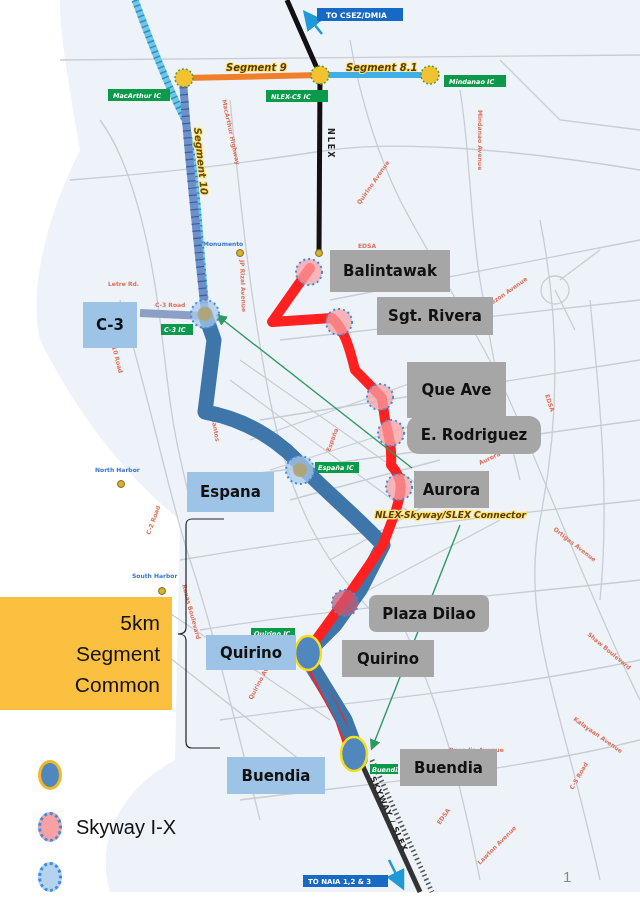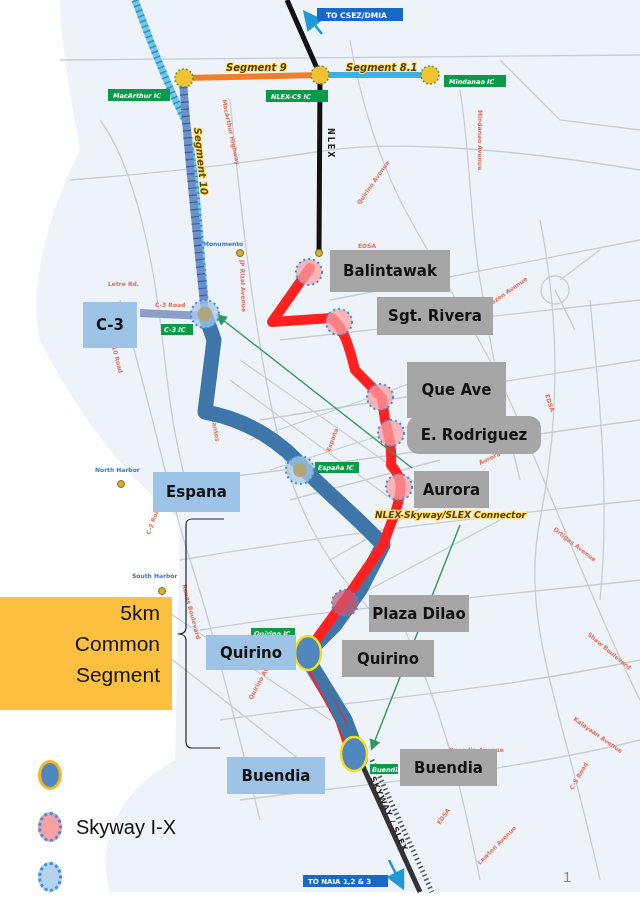--- a/index.html
+++ b/index.html
@@ -5,21 +5,21 @@
   html, body { margin:0; padding:0; background:#ffffff; }
   body { width:640px; height:906px; position:relative; overflow:hidden; font-family:"Liberation Sans", sans-serif; }
   #map { position:absolute; left:0; top:0; width:640px; height:906px; }
   .lbl { font-family:"DejaVu Sans", sans-serif; font-weight:bold; }
   .road-lbl { font-family:"DejaVu Sans", sans-serif; font-weight:bold; font-size:6px; fill:#e0705a; }
   .ic-lbl { font-family:"DejaVu Sans", sans-serif; font-style:italic; font-weight:bold; font-size:6.5px; fill:#ffffff; }
   .seg-lbl { font-family:"DejaVu Sans", sans-serif; font-style:italic; font-weight:bold; font-size:10px; fill:#5a3e00; }
   .box { position:absolute; display:flex; align-items:center; justify-content:center; font-family:"DejaVu Sans", sans-serif; font-weight:bold; font-size:15px; color:#111; white-space:nowrap; }
   .box.grey { background:#a6a6a6; }
   .box.blue { background:#9dc3e6; }
-  .common-box { position:absolute; left:0; top:597px; width:172px; height:113px; background:#fbc040; font-family:"Liberation Sans", sans-serif; font-size:21px; line-height:31px; color:#111; text-align:right; padding-right:12px; box-sizing:border-box; padding-top:0; }
+  .common-box { position:absolute; left:0; top:597px; width:172px; height:113px; background:#fbc040; font-family:"Liberation Sans", sans-serif; font-size:21px; line-height:31px; color:#111; text-align:right; padding-right:12px; box-sizing:border-box; padding-top:10px; }
   .legend-item { position:absolute; left:38px; display:flex; align-items:center; font-family:"Liberation Sans", sans-serif; font-size:20px; color:#111; }
   .legend-item .sw { width:24px; height:30px; border-radius:50%; margin-right:14px; box-sizing:border-box; }
   .sw.common { background:#4f87be; border:3px solid #f4b72a; }
   .sw.skyway { background:#f9a0a4; border:3px dotted #3a8ee0; }
   .sw.connector { background:#b5d2ee; border:3px dotted #3a8ee0; }
   .page-num { position:absolute; left:563px; top:868px; font-family:"Liberation Sans", sans-serif; font-size:15px; color:#888; }
 </style>
 </head>
 <body>
 
@@ -187,33 +187,33 @@
   <text class="lbl" transform="translate(370,778) rotate(66)" font-size="8" fill="#222" letter-spacing="1">SKYWAY / SLEX</text>
 
   <path d="M224,519 L192,519 Q186,519 186,525 L186,628 Q186,634 178,634 Q186,634 186,640 L186,742 Q186,748 192,748 L220,748" stroke="#222" stroke-width="1.2" fill="none"></path>
 </svg>
 
 <div class="box grey" style="left:330px;top:250px;width:120px;height:42px;">Balintawak</div>
 <div class="box grey" style="left:377px;top:297px;width:116px;height:38px;">Sgt. Rivera</div>
 <div class="box grey" style="left:407px;top:362px;width:99px;height:56px;">Que Ave</div>
 <div class="box grey" style="left:407px;top:416px;width:134px;height:38px;border-radius:12px;">E. Rodriguez</div>
 <div class="box grey" style="left:414px;top:471px;width:75px;height:37px;">Aurora</div>
-<div class="box grey" style="left:369px;top:595px;width:100px;height:37px;">Plaza Dilao</div>
+<div class="box grey" style="left:369px;top:595px;width:120px;height:37px;border-radius:7px;">Plaza Dilao</div>
 <div class="box grey" style="left:342px;top:640px;width:92px;height:37px;">Quirino</div>
 <div class="box grey" style="left:400px;top:749px;width:97px;height:37px;">Buendia</div>
 
 <div class="box blue" style="left:83px;top:302px;width:54px;height:46px;">C-3</div>
-<div class="box blue" style="left:153px;top:472px;width:87px;height:40px;">Espana</div>
+<div class="box blue" style="left:187px;top:472px;width:87px;height:40px;">Espana</div>
 <div class="box blue" style="left:206px;top:635px;width:90px;height:35px;">Quirino</div>
 <div class="box blue" style="left:227px;top:757px;width:98px;height:37px;">Buendia</div>
 
 <div class="common-box">
   <div>5km</div>
+  <div>Segment</div>
   <div>Common</div>
-  <div>Segment</div>
 </div>
 
 <div>
   <div class="legend-item" style="top:760px;">
     <span class="sw common"></span>
   </div>
   <div class="legend-item" style="top:812px;">
     <span class="sw skyway"></span>
     <span>Skyway I-X</span>
   </div>

